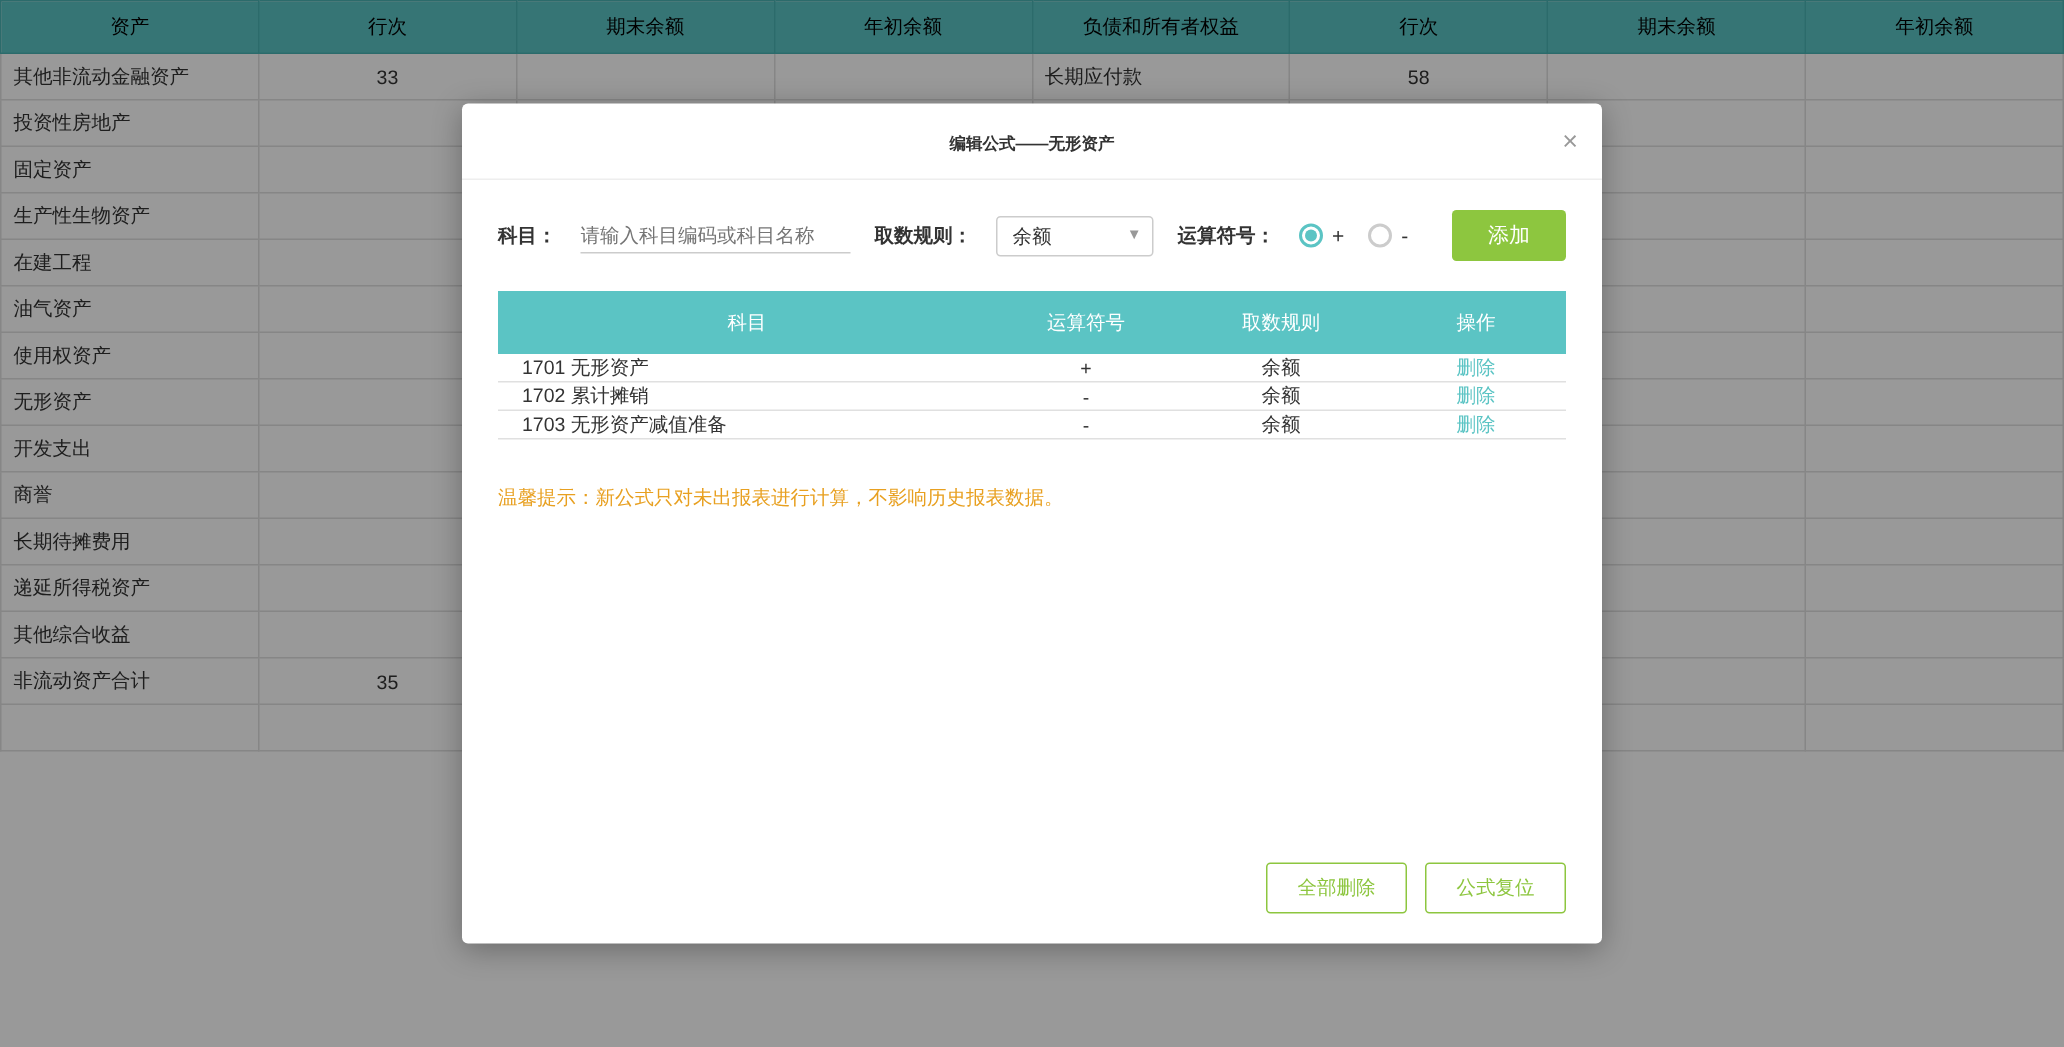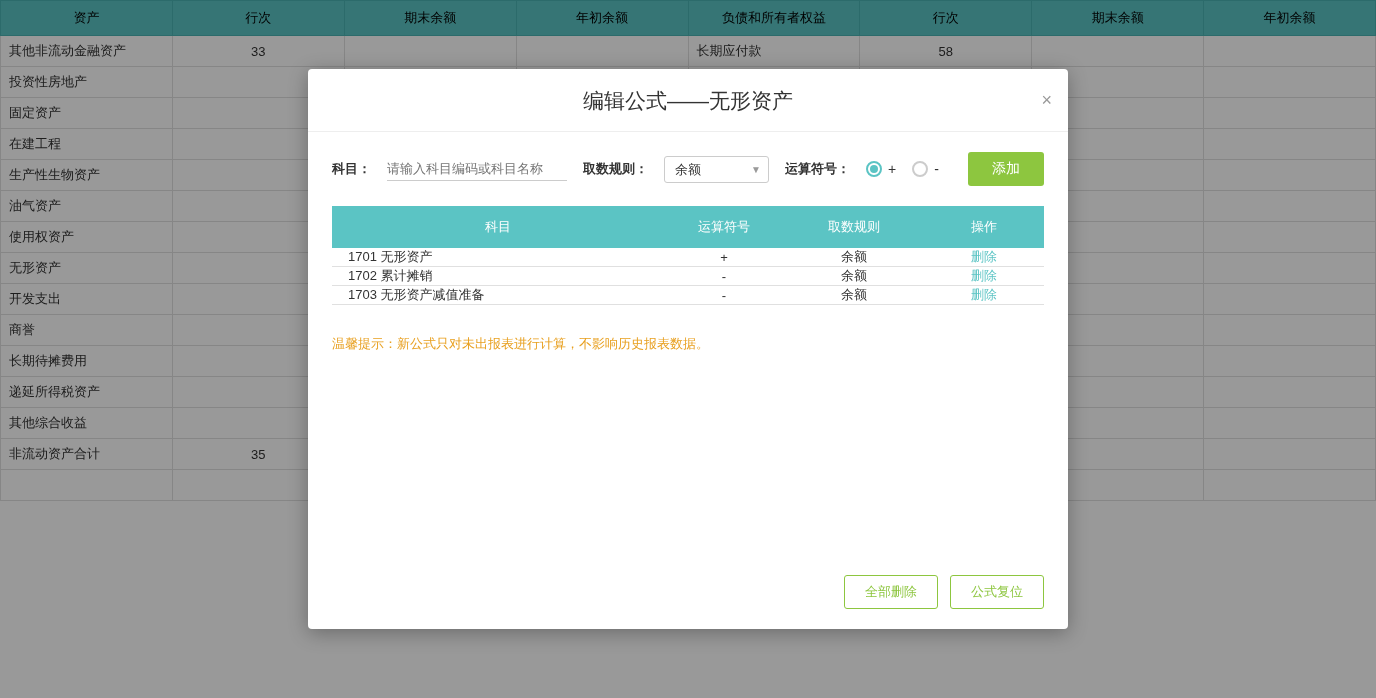--- a/index.html
+++ b/index.html
@@ -73,23 +73,23 @@
     }
 
     .modal-header {
       padding: 18px 20px 16px;
       text-align: center;
       border-bottom: 1px solid #eee;
       position: relative;
     }
 
     .modal-title {
-      font-size: 21px;
+      font-size: 11px;
       color: #333;
-      font-weight: 400;
+      font-weight: 700;
     }
 
     .modal-close {
       position: absolute;
       right: 16px;
       top: 50%;
       transform: translateY(-50%);
       cursor: pointer;
       font-size: 18px;
       color: #999;
@@ -315,31 +315,31 @@
           <td class="left-align">固定资产</td>
           <td></td>
           <td></td>
           <td></td>
           <td class="left-align"></td>
           <td></td>
           <td></td>
           <td></td>
         </tr>
         <tr>
+          <td class="left-align">生产性生物资产</td>
+          <td></td>
+          <td></td>
+          <td></td>
+          <td class="left-align"></td>
+          <td></td>
+          <td></td>
+          <td></td>
+        </tr>
+        <tr>
           <td class="left-align">在建工程</td>
-          <td></td>
-          <td></td>
-          <td></td>
-          <td class="left-align"></td>
-          <td></td>
-          <td></td>
-          <td></td>
-        </tr>
-        <tr>
-          <td class="left-align">生产性生物资产</td>
           <td></td>
           <td></td>
           <td></td>
           <td class="left-align"></td>
           <td></td>
           <td></td>
           <td></td>
         </tr>
         <tr>
           <td class="left-align">油气资产</td>

